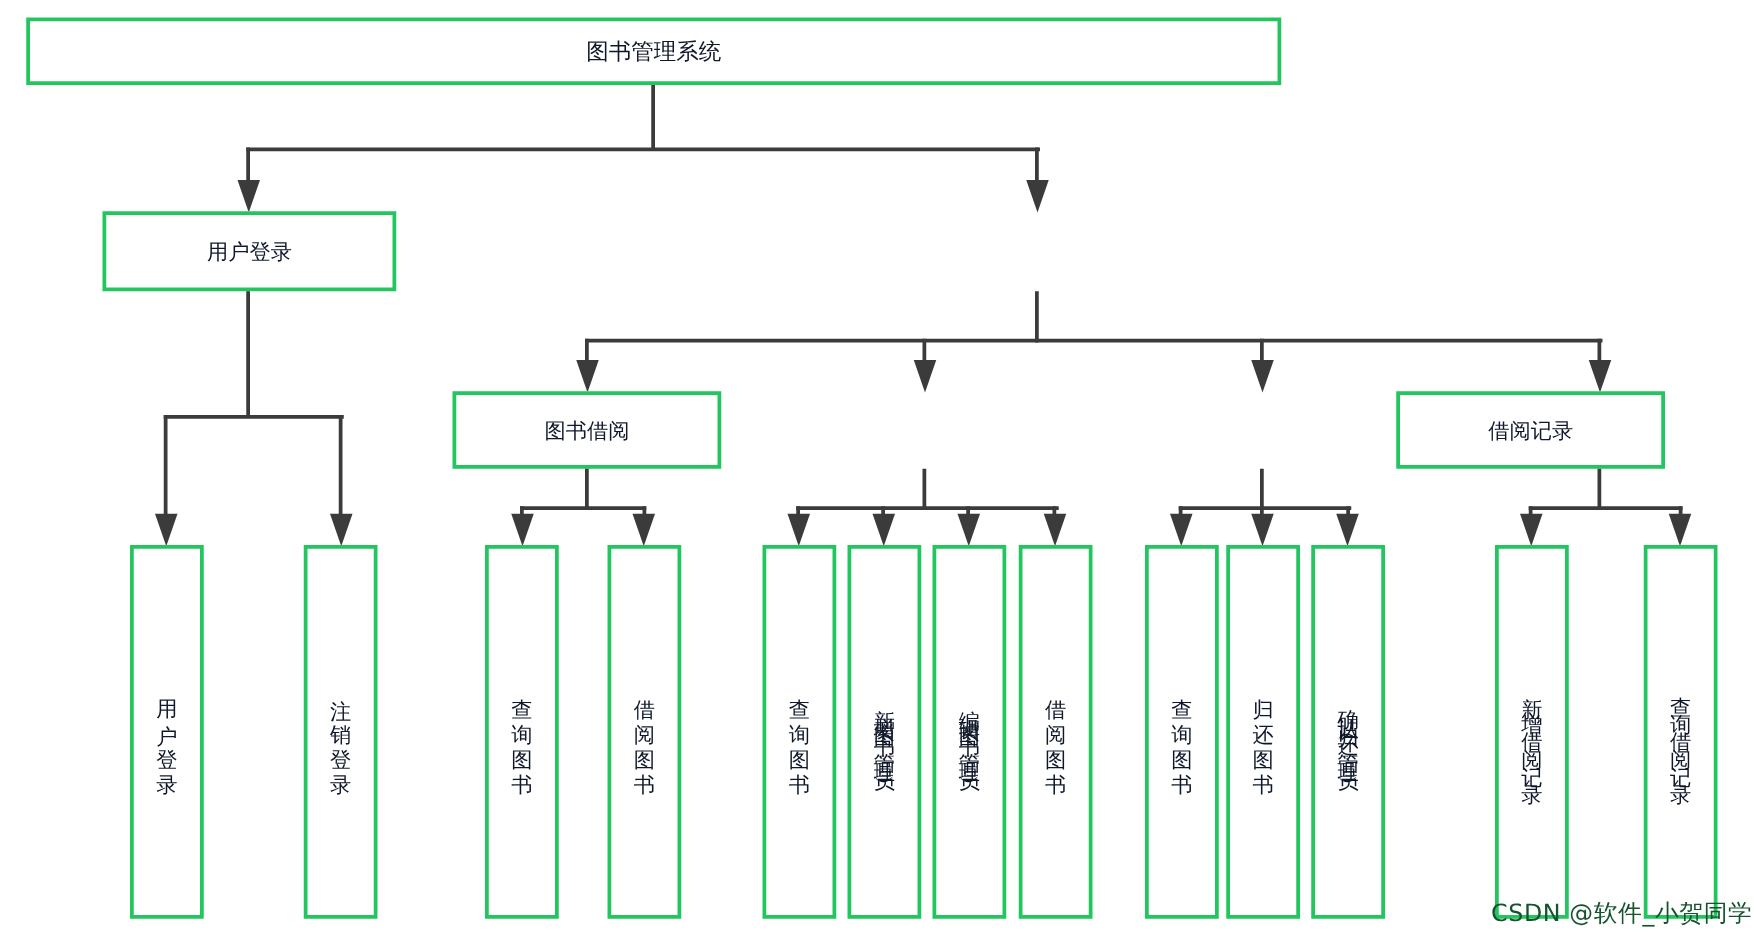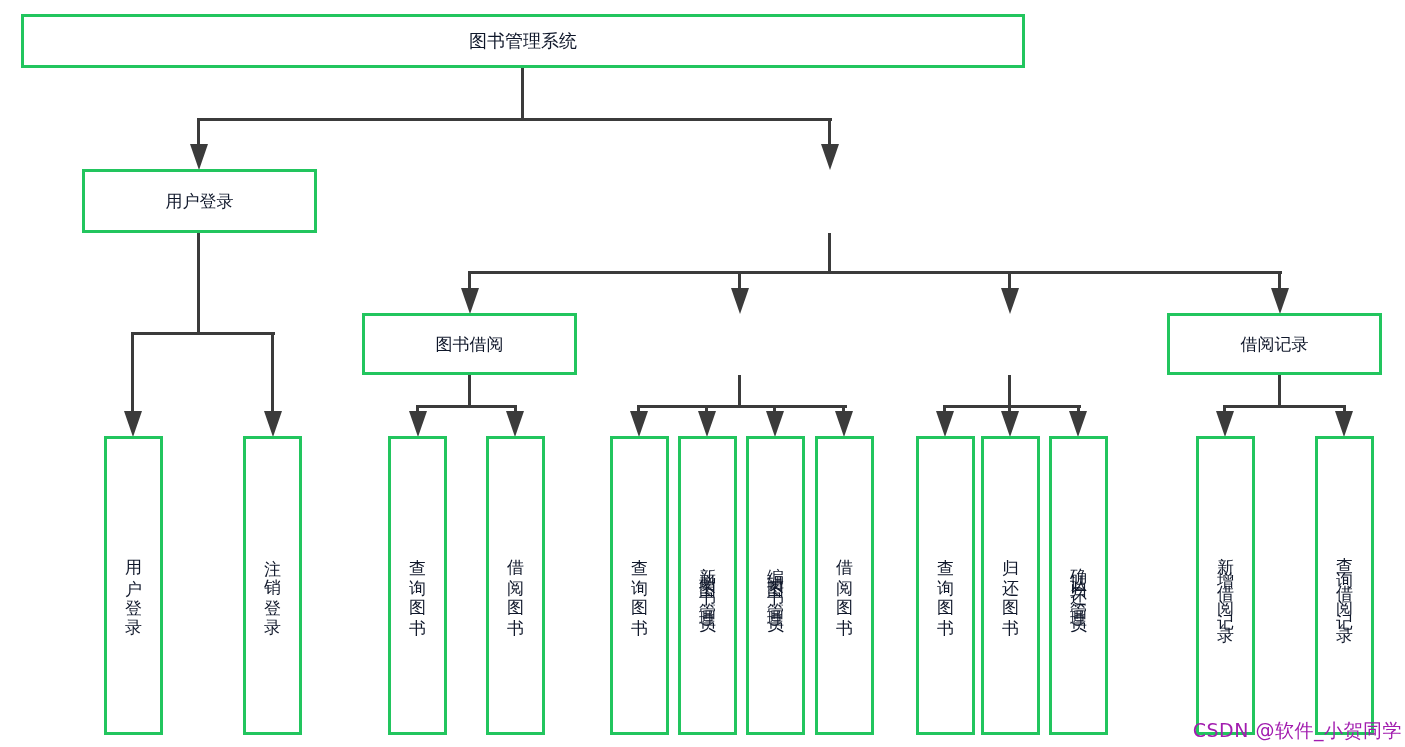--- a/index.html
+++ b/index.html
@@ -14,42 +14,42 @@
     color:#0f172a;font-size:17px;white-space:nowrap;font-family:Liberation Serif, serif;
   }
   .root{left:21px;top:14px;width:1004px;height:54px;font-size:18px;}
   .lvl2{top:169px;height:64px;width:235px;}
   .b-user-login{left:82px;}
   .b-book-mgmt{left:712px;}
   .lvl3{top:313px;height:62px;width:215px;}
   .b-newbook{left:362px;}
   .b-borrow{left:633px;}
   .b-current{left:902px;}
-  .b-records{left:1167px;}
+  .b-records{left:1117px;}
   .vbox{
     top:436px;height:299px;width:59px;
     writing-mode:vertical-rl;text-orientation:mixed;
   }
   .ls4{letter-spacing:20px;}
   .ls6{letter-spacing:14px;}
   .ls9{letter-spacing:7px;}
   .v1{left:104px;}  .v2{left:243px;}
   .v3{left:388px;}  .v4{left:486px;}
   .v5{left:610px;}  .v6{left:678px;}  .v7{left:746px;}  .v8{left:815px;}
   .v9{left:916px;}  .v10{left:981px;} .v11{left:1049px;}
   .v12{left:1196px;}.v13{left:1315px;}
   
   .ln{position:absolute;background:#3b3b3b;}
   .arr{position:absolute;width:0;height:0;
        border-left:9px solid transparent;border-right:9px solid transparent;
        border-top:26px solid #3b3b3b;}
   
   .wm{
     position:absolute;right:3px;bottom:3px;z-index:5;
-    color:#a21caf;font-size:19px;letter-spacing:0.5px;
+    color:#14532d;font-size:19px;letter-spacing:0.5px;
   }
 </style>
 </head>
 <body>
 
 <div class="canvas">
 
   <div class="box root">图书管理系统</div>
 
   <div class="ln" style="left:521px;top:68px;width:3px;height:52px;"></div>

